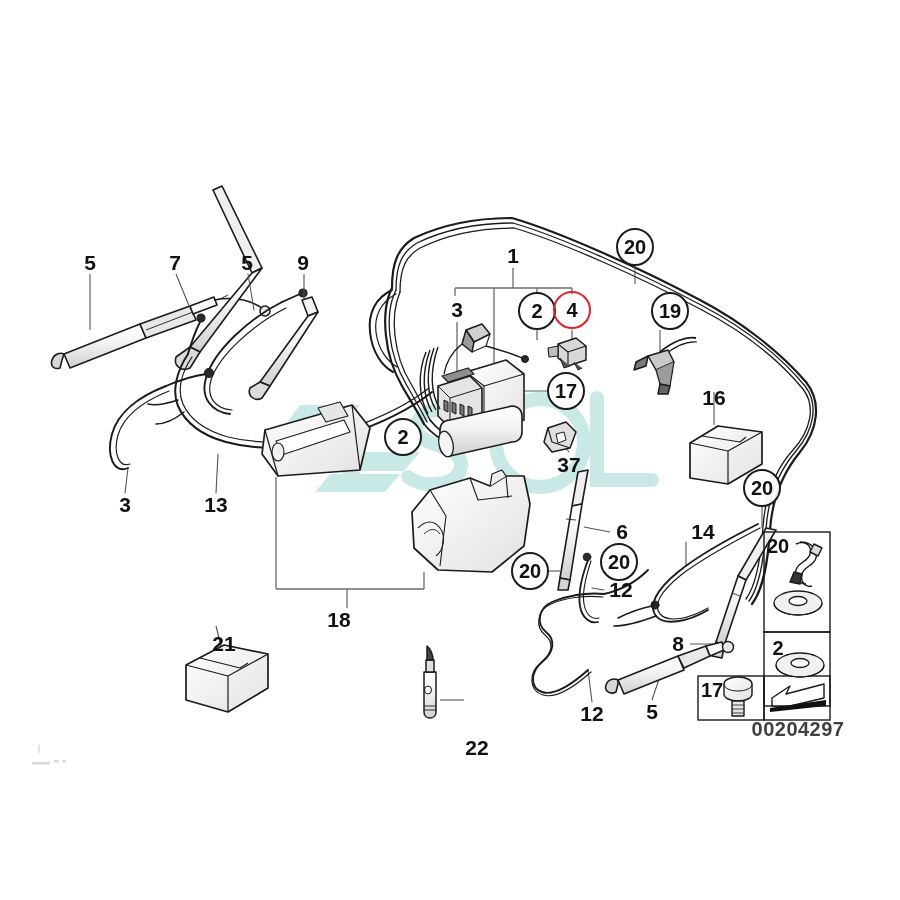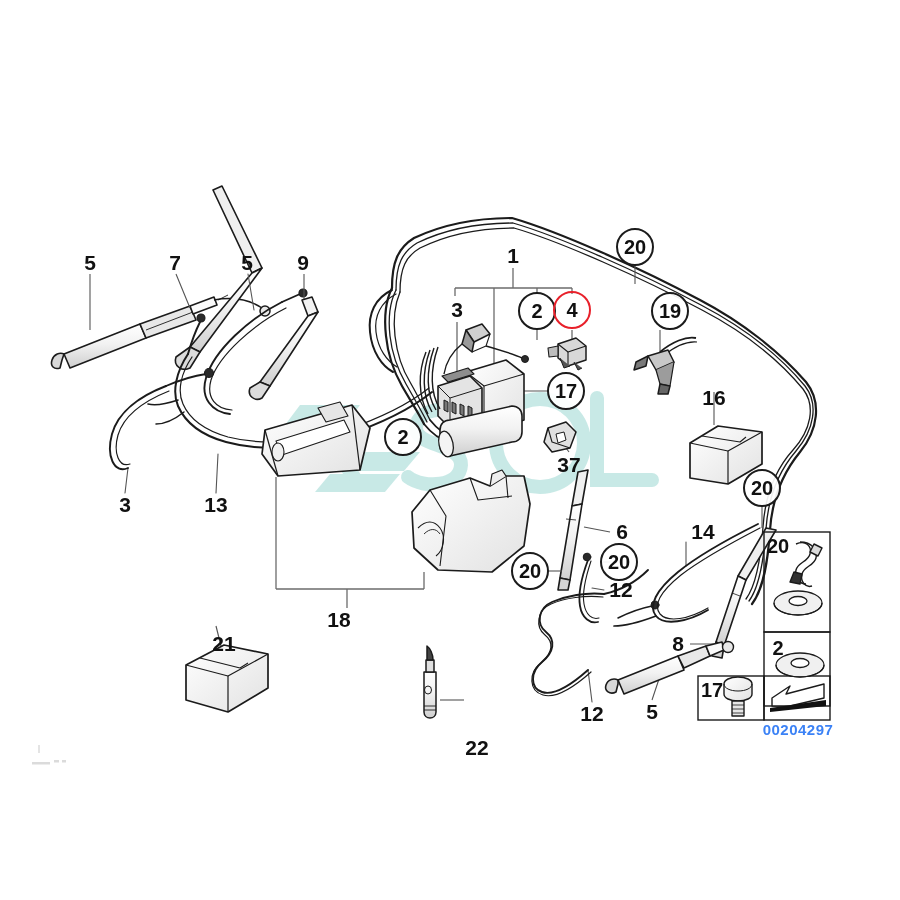--- a/index.html
+++ b/index.html
@@ -18,21 +18,21 @@
         transform:translate(-50%,-50%);
         display:flex;align-items:center;justify-content:center;
         font-family:"Liberation Sans",sans-serif;font-weight:bold;
         font-size:20px;color:#111;box-sizing:border-box;}
   .circ.red{border-color:#e8202a;border-width:2.6px;background:transparent;}
 
   .boxlbl{position:absolute;font-family:"Liberation Sans",sans-serif;
           font-weight:bold;font-size:20px;color:#111;
           transform:translate(-50%,-50%);}
   .dgnum{position:absolute;font-family:"Liberation Sans",sans-serif;
-         font-weight:bold;font-size:15px;color:#3b82f6;letter-spacing:0.5px;
+         font-weight:bold;font-size:20px;color:#404040;letter-spacing:0.5px;
          transform:translate(-50%,-50%);}
 </style>
 </head>
 <body>
 
 <div id="stage">
 
   <svg id="art" viewBox="0 0 900 900">
     <defs>
       <linearGradient id="cylShade" x1="0" y1="0" x2="0" y2="1">

